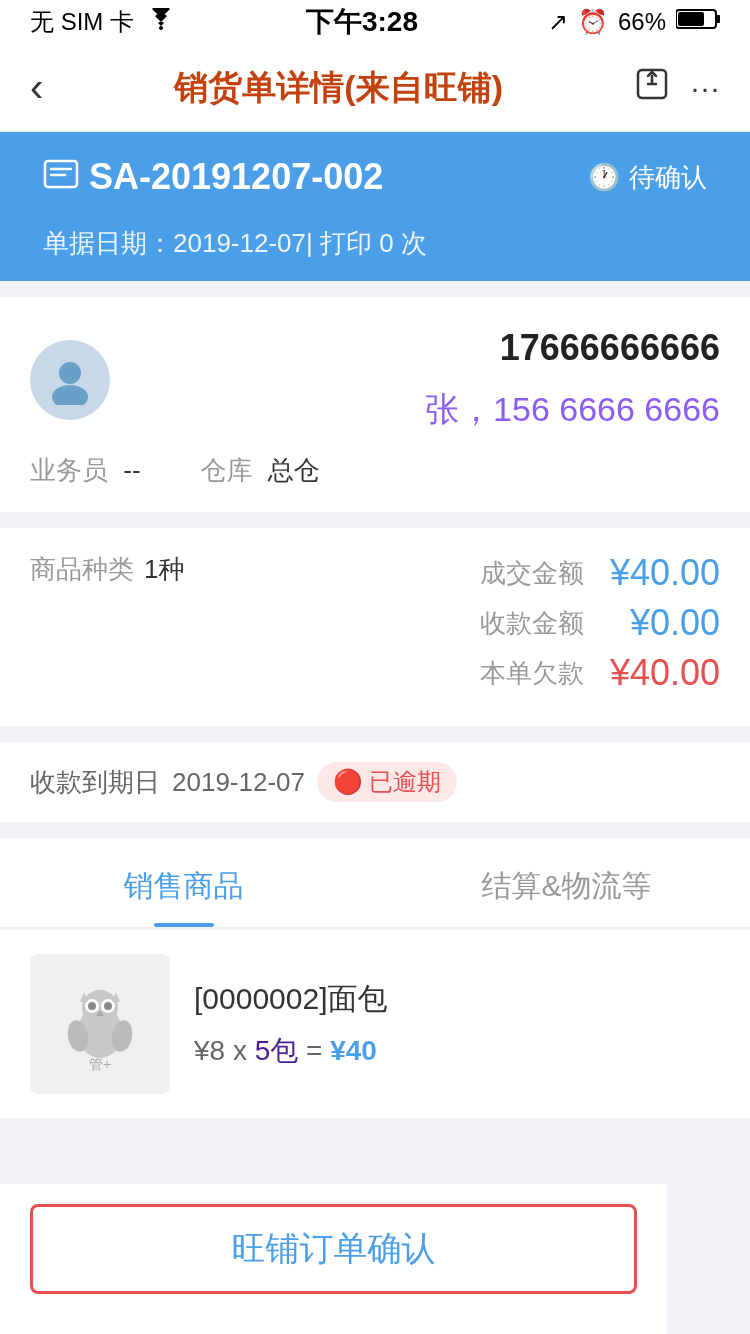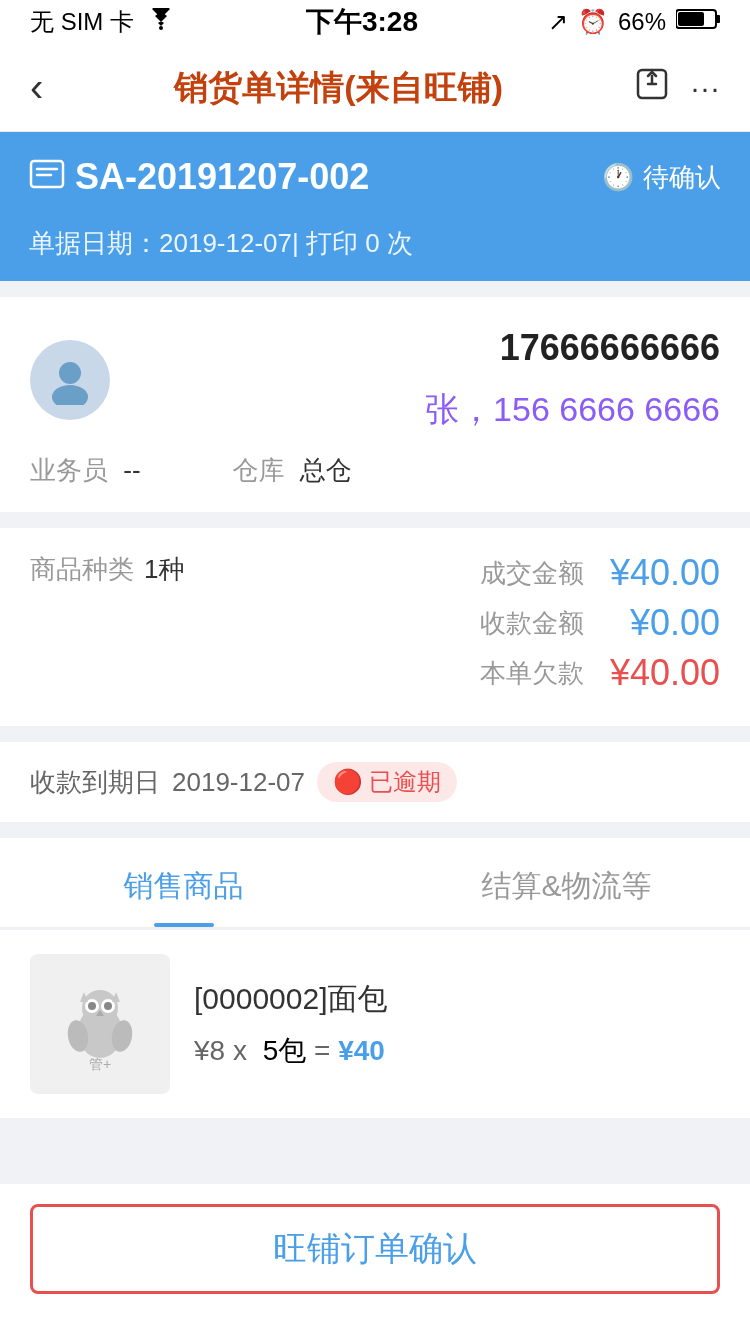--- a/index.html
+++ b/index.html
@@ -53,21 +53,21 @@
       cursor: pointer;
     }
     .nav-icon {
       font-size: 30px;
       color: #333;
     }
 
     
     .header-card {
       background: #4a9fe8;
-      padding: 24px 29px 20px;
+      padding: 24px 43px 20px;
       color: #fff;
     }
     .header-order-row {
       display: flex;
       justify-content: space-between;
       align-items: center;
     }
     .header-order-id {
       font-size: 36px;
       font-weight: 700;
@@ -122,21 +122,21 @@
     .customer-name {
       font-size: 34px;
       color: #8b5cf6;
       margin-top: 18px;
     }
     .customer-meta {
       display: flex;
       margin-top: 20px;
       font-size: 26px;
       color: #666;
-      gap: 92px;
+      gap: 60px;
     }
     .meta-item span.label { color: #999; }
     .meta-item span.value { color: #333; margin-left: 8px; }
 
     
     .summary-card {
       background: #fff;
       padding: 24px 30px;
       margin-top: 16px;
       display: flex;
@@ -250,34 +250,34 @@
     .product-name {
       font-size: 30px;
       color: #333;
       font-weight: 500;
     }
     .product-price {
       font-size: 28px;
       color: #666;
       margin-top: 12px;
     }
-    .product-price .qty { color: #000000; margin-left: 8px; }
+    .product-price .qty { color: #4c1d95; }
     .product-price .total { color: #4a9fe8; font-weight: 600; }
 
     
     .main-content {
       padding-bottom: 160px;
     }
 
     
     .bottom-bar {
       position: fixed;
       bottom: 0;
       left: 0;
-      width: 750px;
+      width: 667px;
       background: #fff;
       padding: 20px 30px 40px;
     }
     .confirm-btn {
       width: 100%;
       height: 90px;
       border: 3px solid #e85050;
       background: #fff;
       color: #4a9fe8;
       font-size: 34px;

